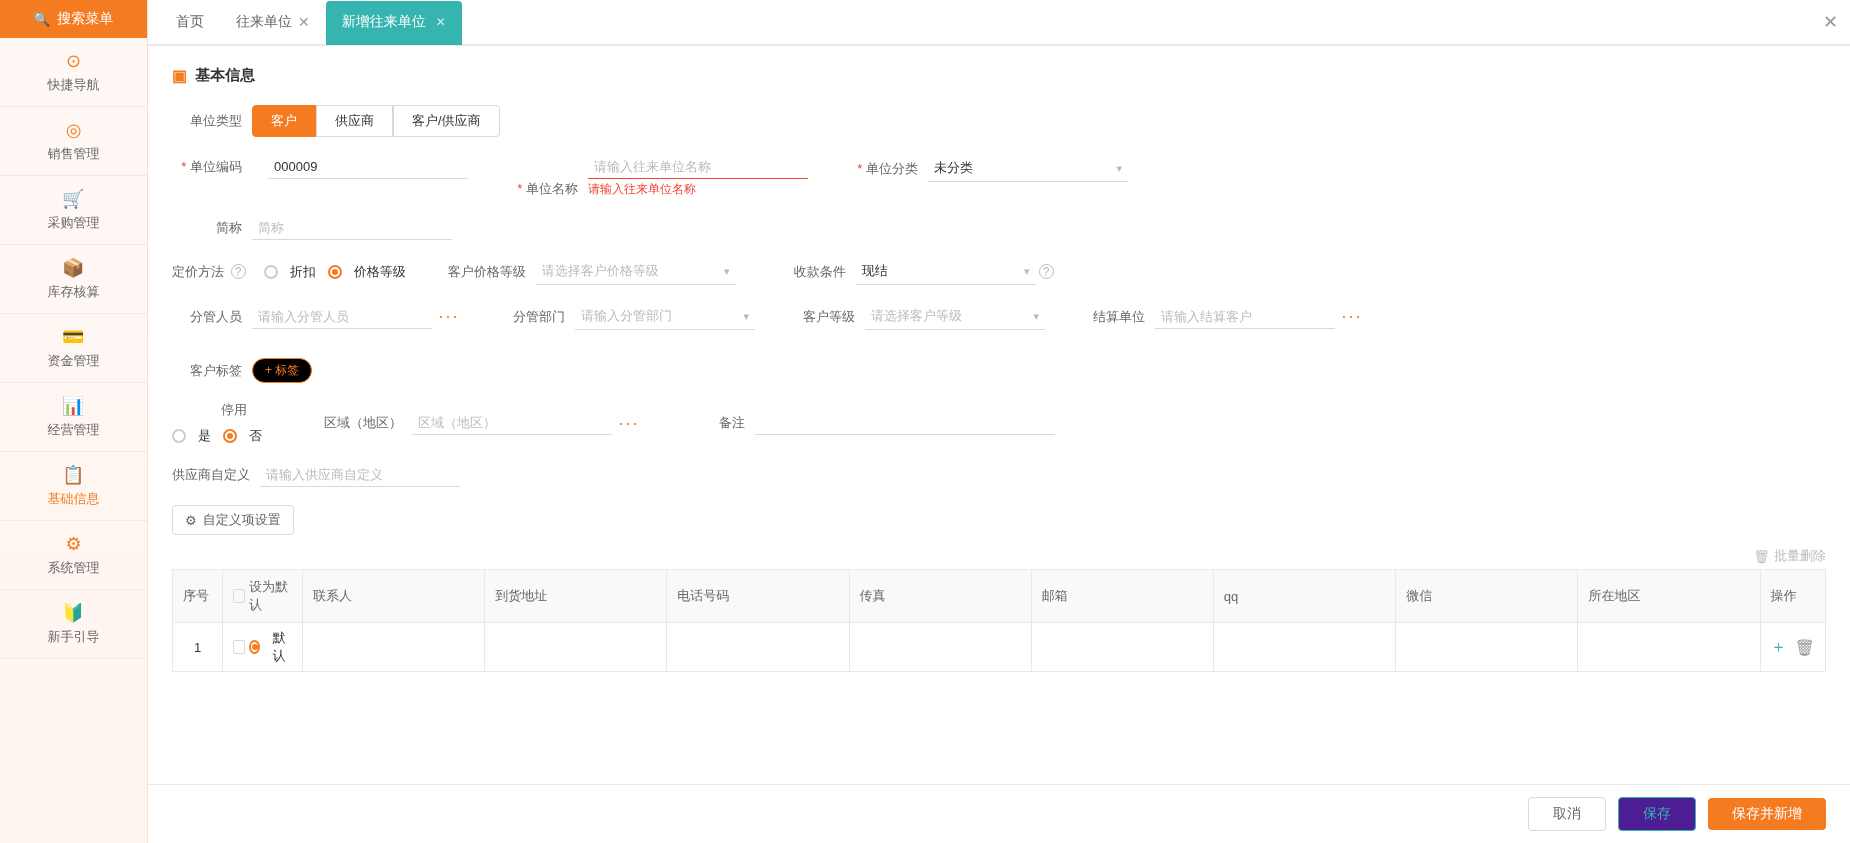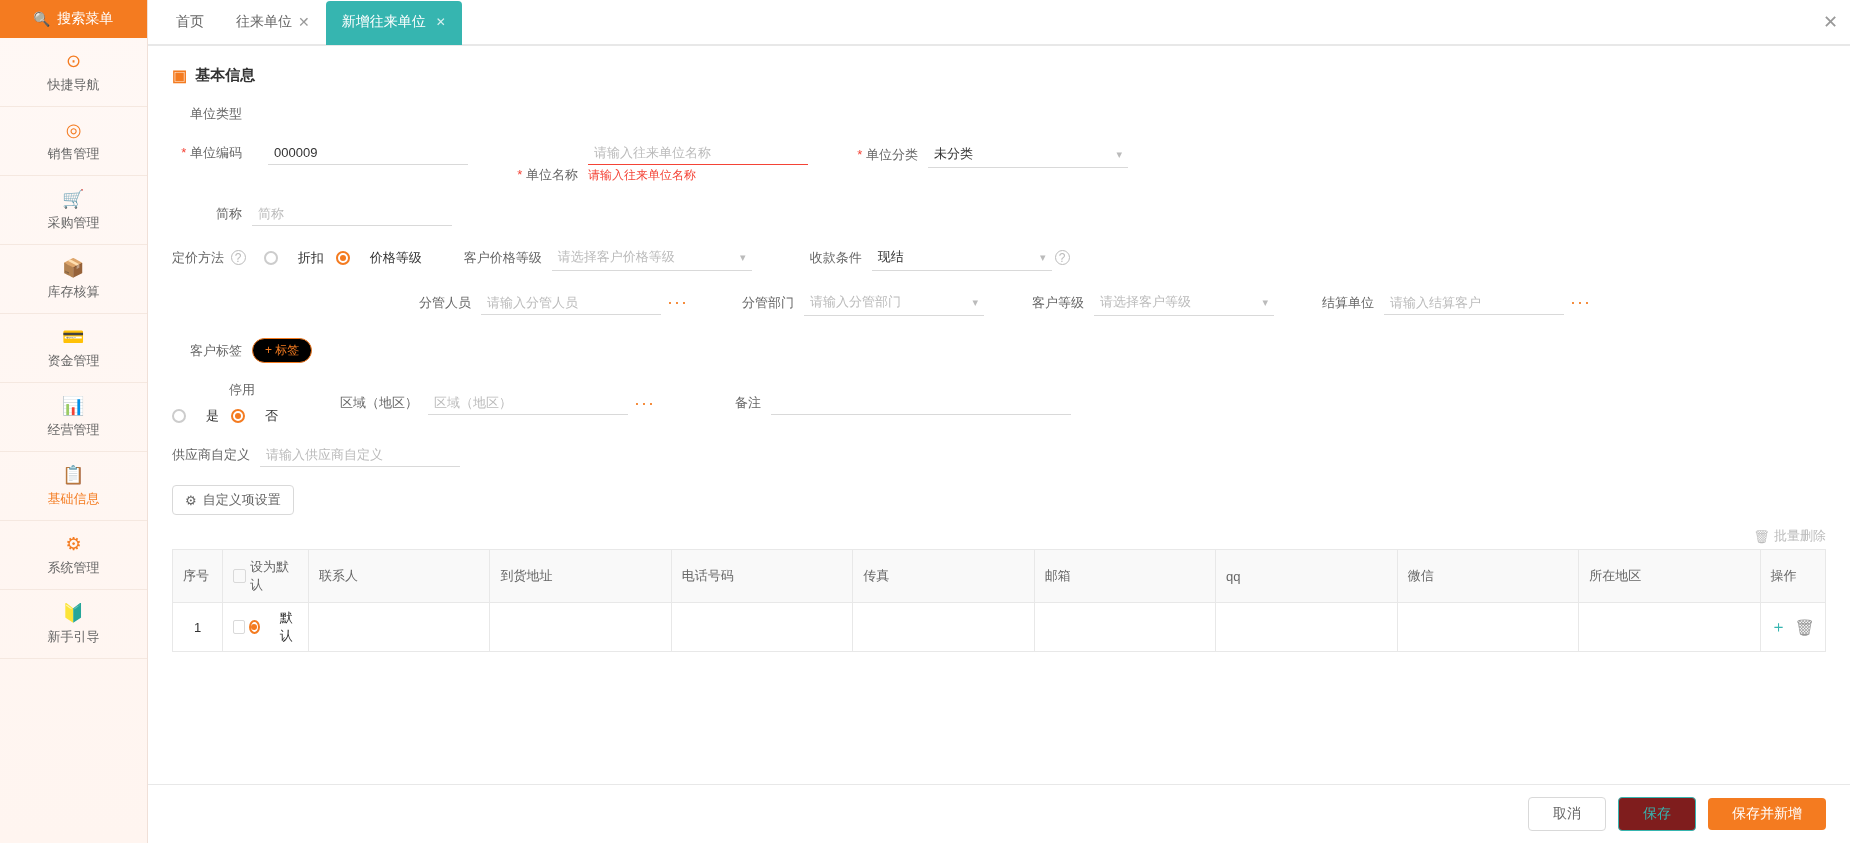--- a/index.html
+++ b/index.html
@@ -167,21 +167,21 @@
     .unit-btn.active {
       background: #f47b20;
       color: #fff;
       border-color: #f47b20;
     }
     .unit-btn:first-child { border-radius: 4px 0 0 4px; }
     .unit-btn:last-child { border-radius: 0 4px 4px 0; }
 
     
     .radio-group { display: flex; align-items: center; gap: 12px; }
-    .radio-item { display: flex; align-items: center; gap: 20px; cursor: pointer; font-size: 13px; color: #333; }
+    .radio-item { display: flex; align-items: center; gap: 12px; cursor: pointer; font-size: 13px; color: #333; }
     .radio-circle {
       width: 14px; height: 14px;
       border-radius: 50%;
       border: 2px solid #ccc;
       display: flex; align-items: center; justify-content: center;
     }
     .radio-circle.checked { border-color: #f47b20; }
     .radio-circle.checked::after {
       content: "";
       width: 6px; height: 6px;
@@ -274,21 +274,21 @@
       border-radius: 4px;
       background: #fff;
       color: #666;
       cursor: pointer;
       font-size: 14px;
     }
     .btn-save {
       padding: 7px 24px;
       border: 1px solid #36b5b0;
       border-radius: 4px;
-      background: #7f1d1d;
+      background: #4c1d95;
       color: #36b5b0;
       cursor: pointer;
       font-size: 14px;
     }
     .btn-save-new {
       padding: 7px 24px;
       border: none;
       border-radius: 4px;
       background: #f47b20;
       color: #fff;
@@ -383,20 +383,25 @@
 
   <div class="content">
 
     <div class="section-title">
       <span class="section-icon">▣</span>
       <span>基本信息</span>
     </div>
 
     <div class="form-row" style="margin-bottom:18px;">
       <div style="min-width:80px; text-align:right; padding-right:10px; color:#666; font-size:13px;">单位类型</div>
+      <div class="unit-type-group">
+        <button class="unit-btn active">客户</button>
+        <button class="unit-btn">供应商</button>
+        <button class="unit-btn">客户/供应商</button>
+      </div>
     </div>
 
     <div class="form-row" style="align-items:flex-start; gap:40px;">
 
       <div style="display:flex;align-items:center;gap:16px;">
         <div style="min-width:80px; text-align:right; padding-right:10px; color:#666; font-size:13px;">
           <span style="color:#f44336;">* </span><span>单位编码</span>
         </div>
         <input class="form-input" value="000009" style="width: 200px;">
       </div>
@@ -459,21 +464,21 @@
       <div style="display:flex;align-items:center;gap:0;">
         <div style="min-width:80px; text-align:right; padding-right:10px; color:#666; font-size:13px;">收款条件</div>
         <div class="form-select" style="width:180px;">
           <span>现结</span>
           <span class="chevron">▾</span>
         </div>
         <span class="question-icon">?</span>
       </div>
     </div>
 
-    <div class="form-row" style="gap:20px; align-items:center; margin-bottom:22px;justify-content:center;">
+    <div class="form-row" style="gap:20px; align-items:center; margin-bottom:28px;">
 
       <div style="display:flex;align-items:center;gap:0;">
         <div style="min-width:80px; text-align:right; padding-right:10px; color:#666; font-size:13px;">分管人员</div>
         <input class="form-input" style="width: 180px;" placeholder="请输入分管人员">
         <span class="more-btn">···</span>
       </div>
 
       <div style="display:flex;align-items:center;gap:0; margin-left:20px;">
         <div style="min-width:70px; text-align:right; padding-right:10px; color:#666; font-size:13px;">分管部门</div>
         <div class="form-select" style="width:180px;">

